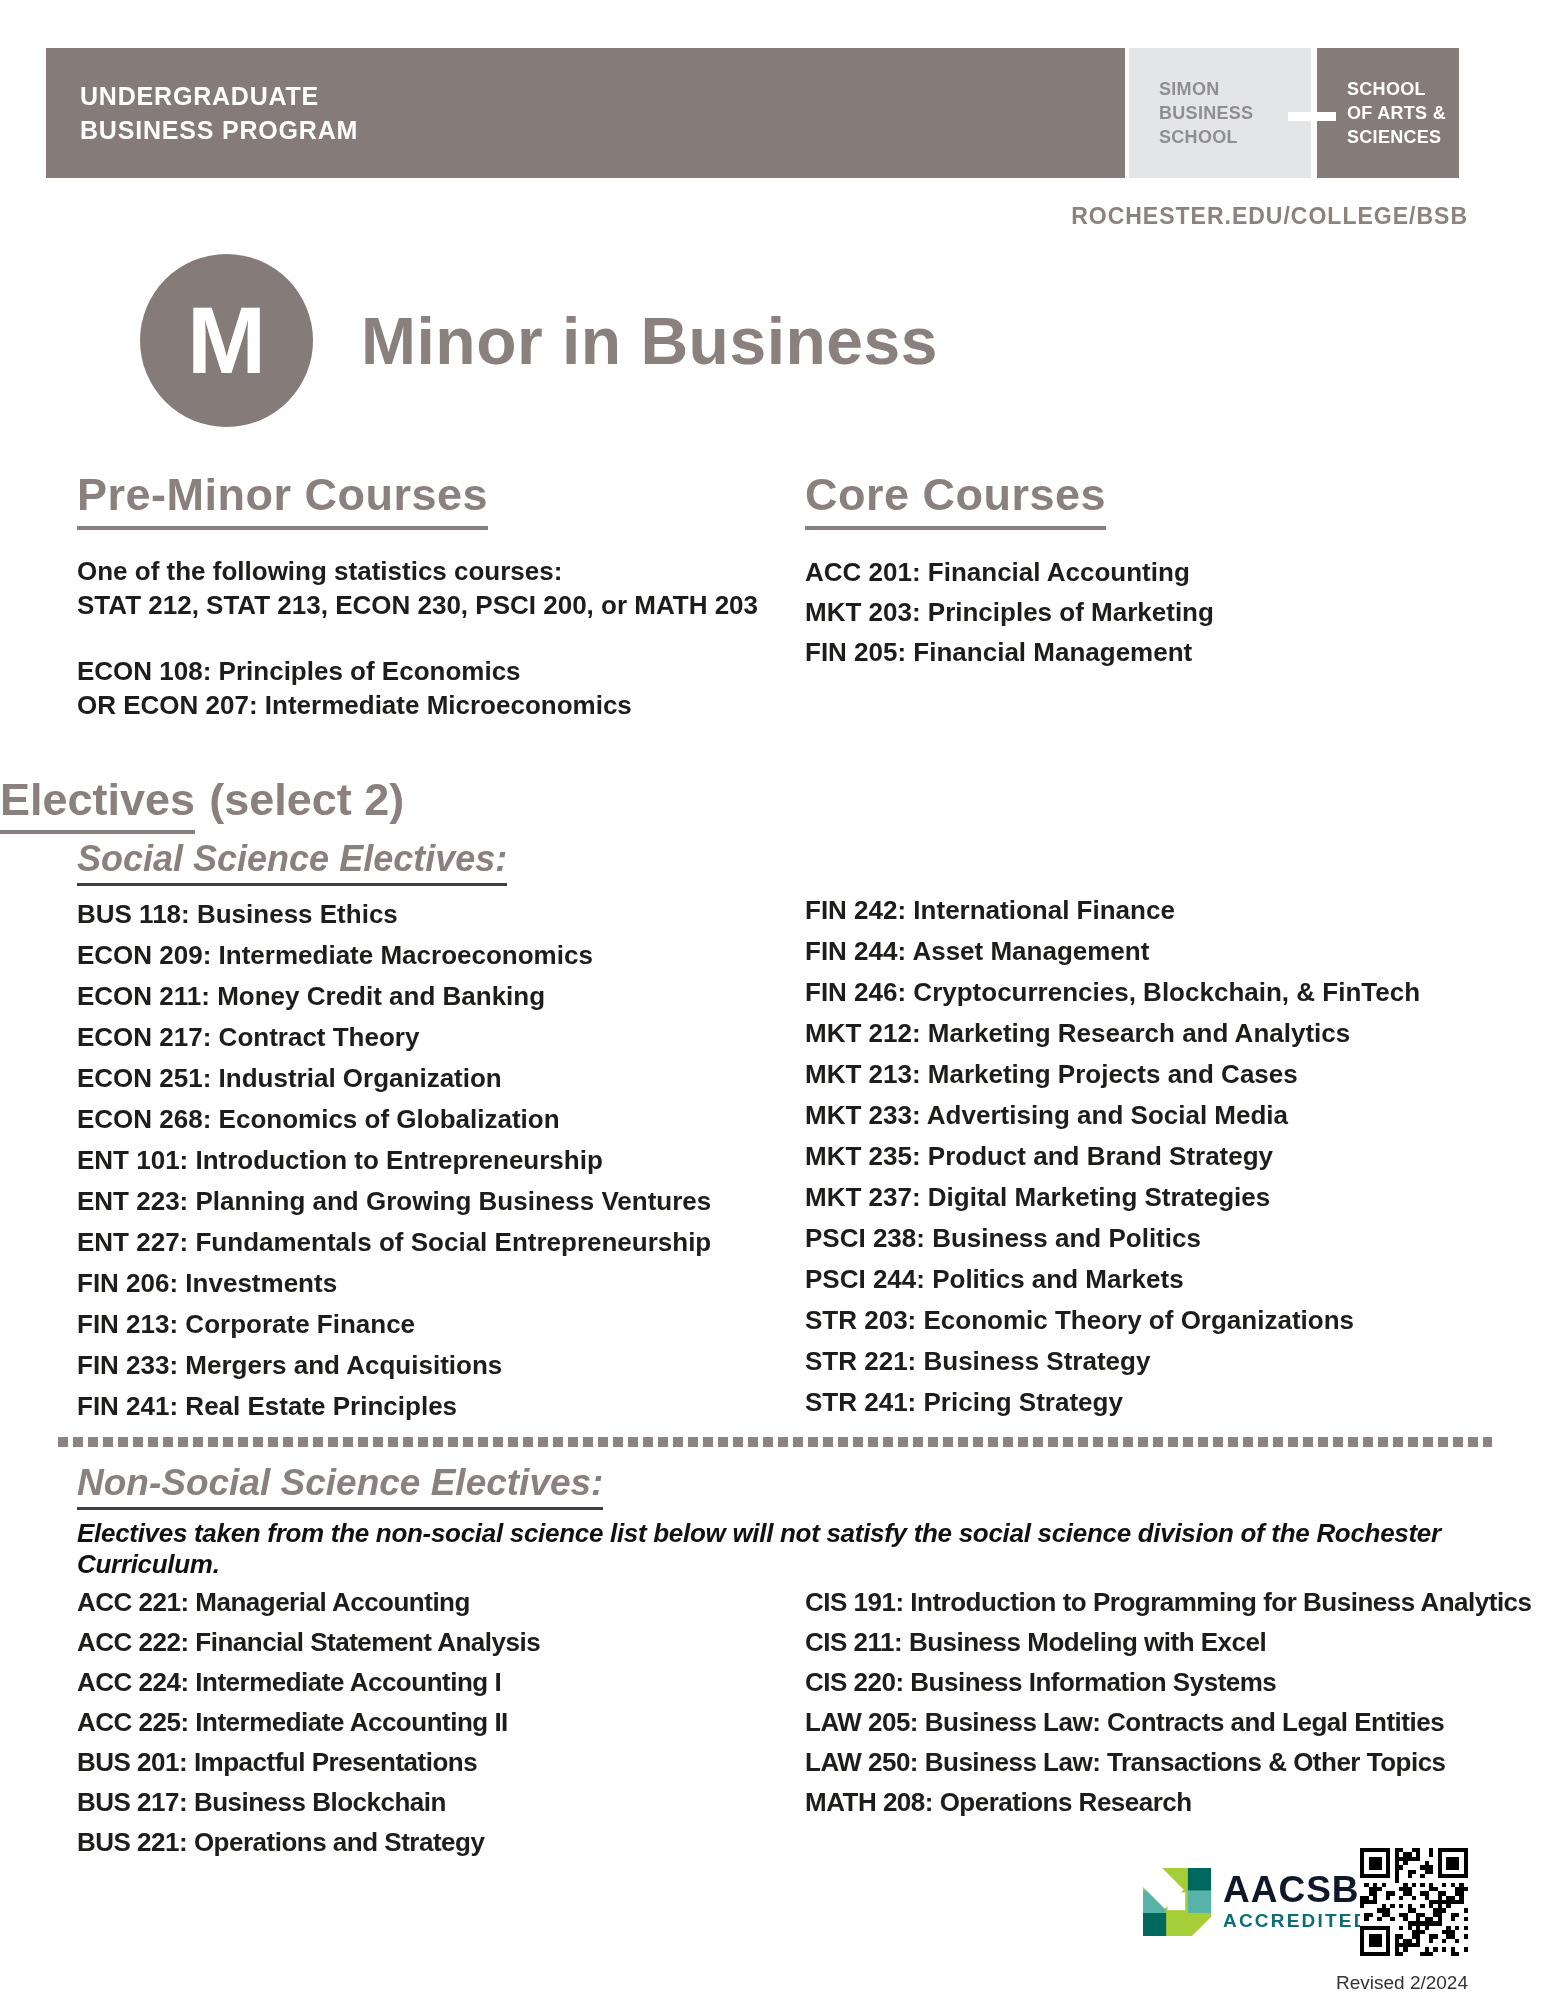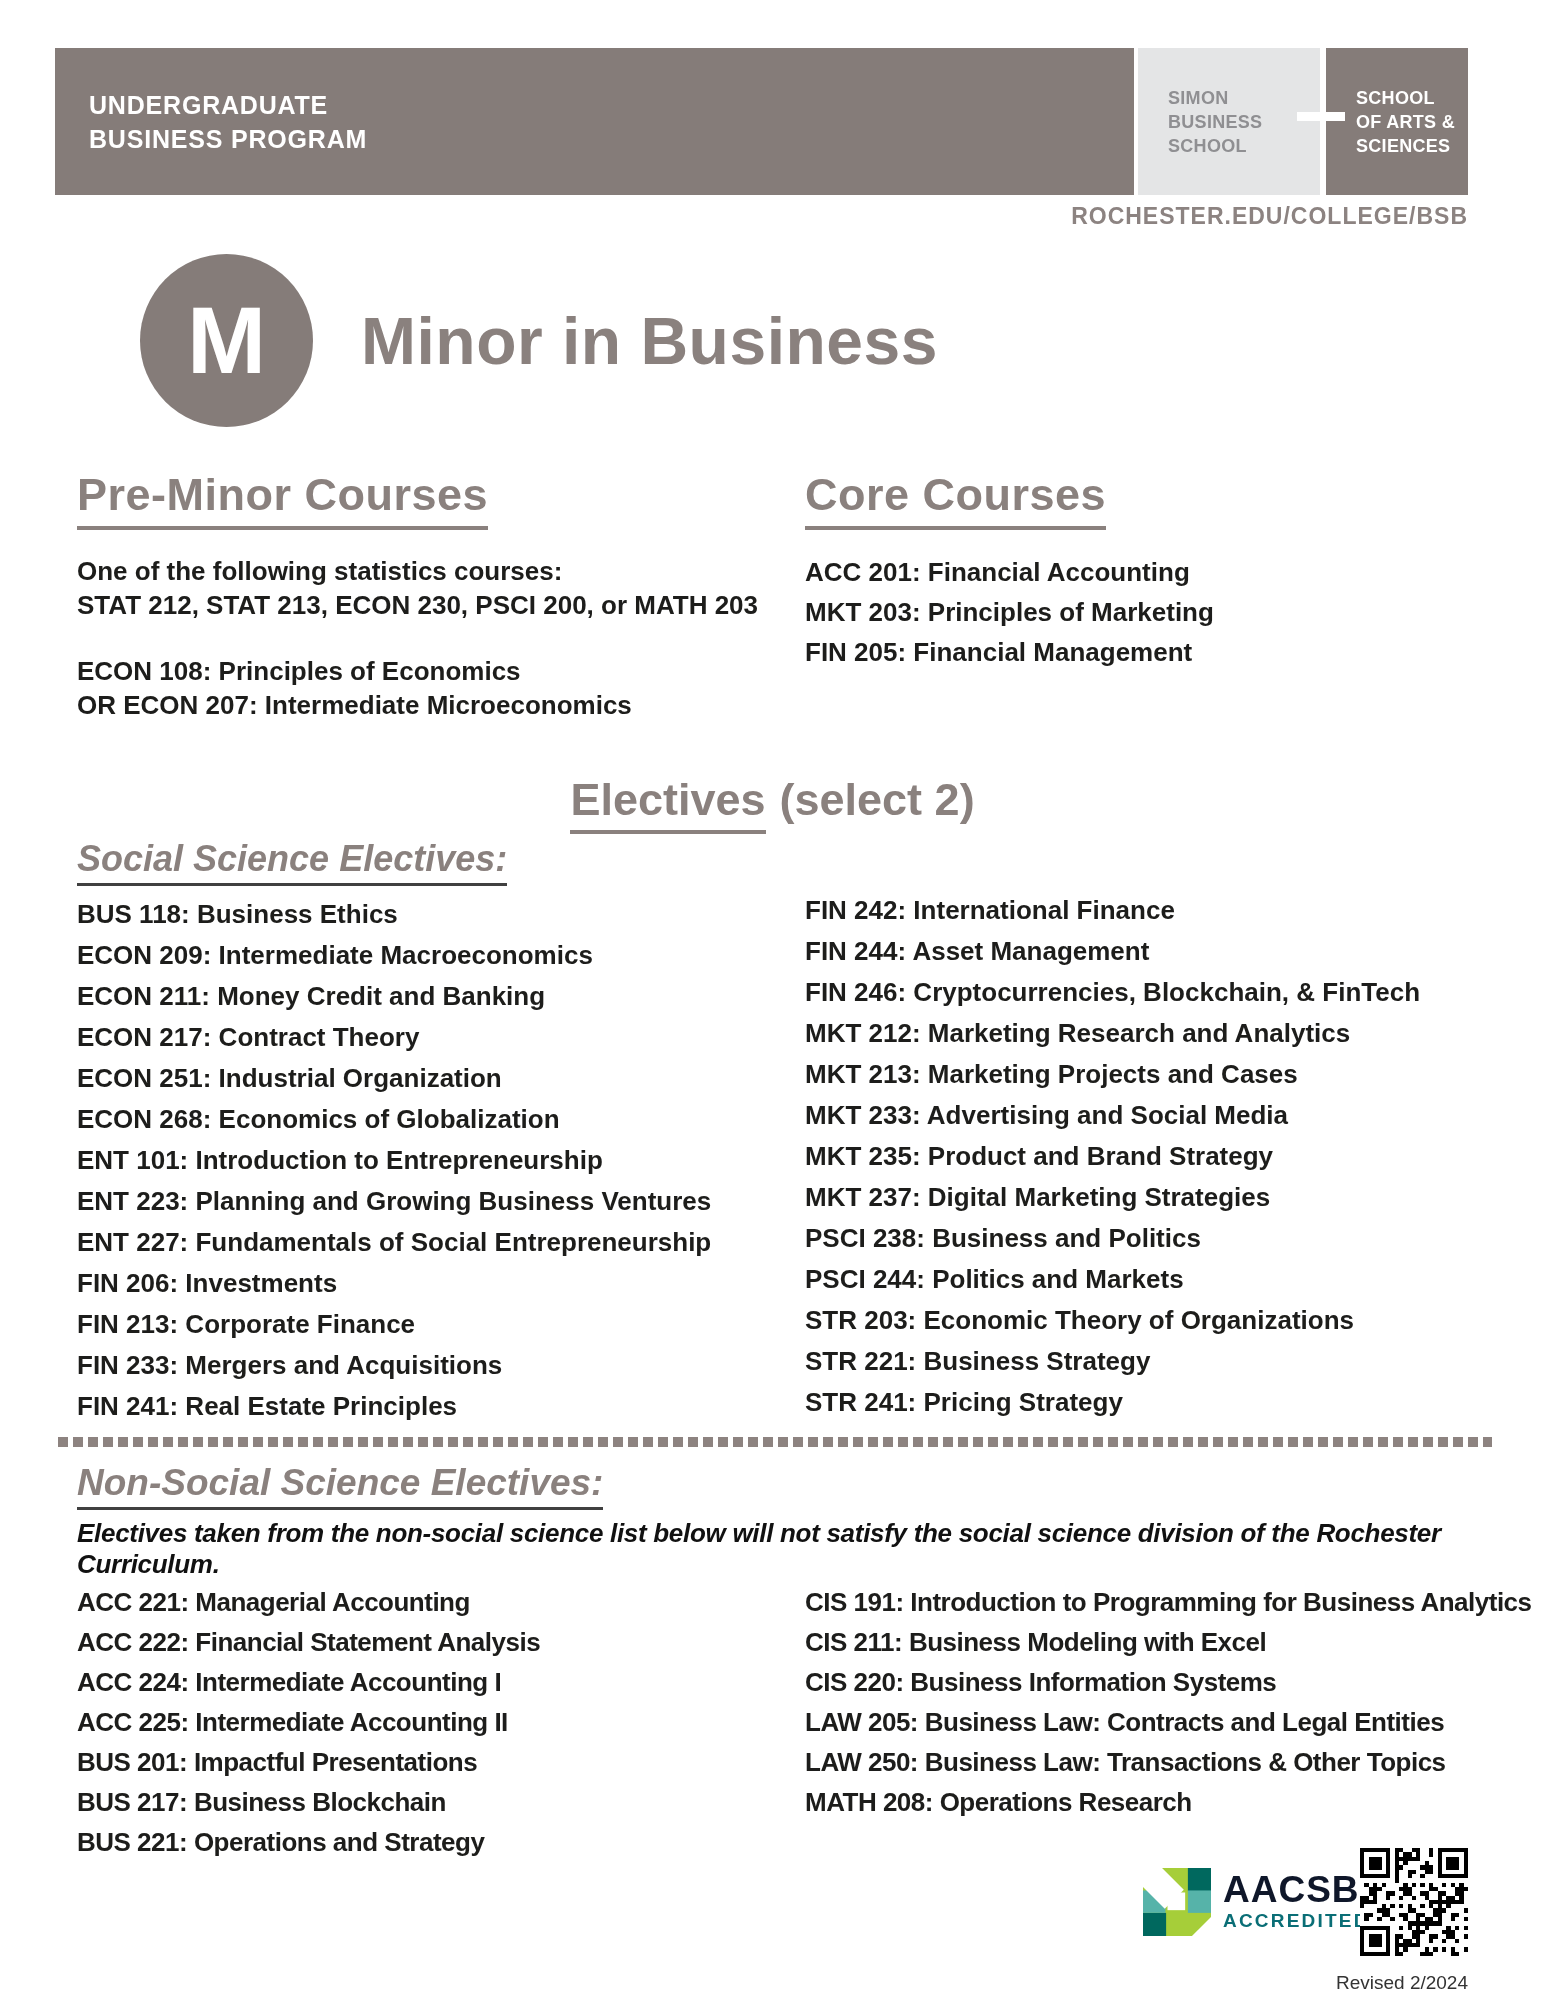--- a/index.html
+++ b/index.html
@@ -3,21 +3,21 @@
 <meta charset="utf-8">
 <style>
   * { margin:0; padding:0; box-sizing:border-box; }
   html,body { background:#ffffff; }
   .page {
     position:relative; width:1545px; height:2000px; background:#ffffff;
     font-family:"Liberation Sans", sans-serif; color:#1D1D1B; overflow:hidden;
   }
 
   
-  .header { position:absolute; left:55px; top:48px; width:1413px; height:147px; display:flex; }
+  .header { position:absolute; left:46px; top:48px; width:1413px; height:130px; display:flex; }
   .header-main {
     flex:1 1 auto; background:#857C79; color:#fff; display:flex; flex-direction:column;
     justify-content:center; padding-left:34px;
   }
   .header-main .line { font-size:25px; font-weight:bold; letter-spacing:0.8px; line-height:34px; }
   .header-simon {
     width:182px; margin-left:4px; background:#E4E5E6; color:#8F8F92; display:flex;
     flex-direction:column; justify-content:center; padding-left:30px;
   }
   .header-simon .line, .header-arts .line { font-size:18px; font-weight:bold; line-height:24px; letter-spacing:0.3px; }
@@ -50,21 +50,21 @@
   .core { position:absolute; left:805px; top:470px; }
 
   .course-line { font-size:26px; font-weight:bold; line-height:34px; color:#1D1D1B; }
   .group1 { margin-top:24px; }
   .group2 { margin-top:32px; }
   .core-list { margin-top:22px; }
   .core-list .item { font-size:26px; font-weight:bold; line-height:40px; }
 
   
   .electives-heading {
-    position:absolute; left:0; width:100%; top:775px; text-align:center;
+    position:absolute; left:0; width:100%; top:775px; text-align:left;
     font-size:45px; font-weight:bold; color:#8A817E; line-height:1.1;
   }
   .electives-heading .u { border-bottom:4px solid #8A817E; padding-bottom:5px; }
   .electives-heading .suffix { margin-left:14px; }
 
   .italic-heading {
     position:absolute; left:77px; font-size:36px; font-weight:bold; font-style:italic; color:#8A817E;
   }
   .italic-heading .u { border-bottom:3px solid #404040; padding-bottom:4px; }
   .social-heading { top:838px; }

